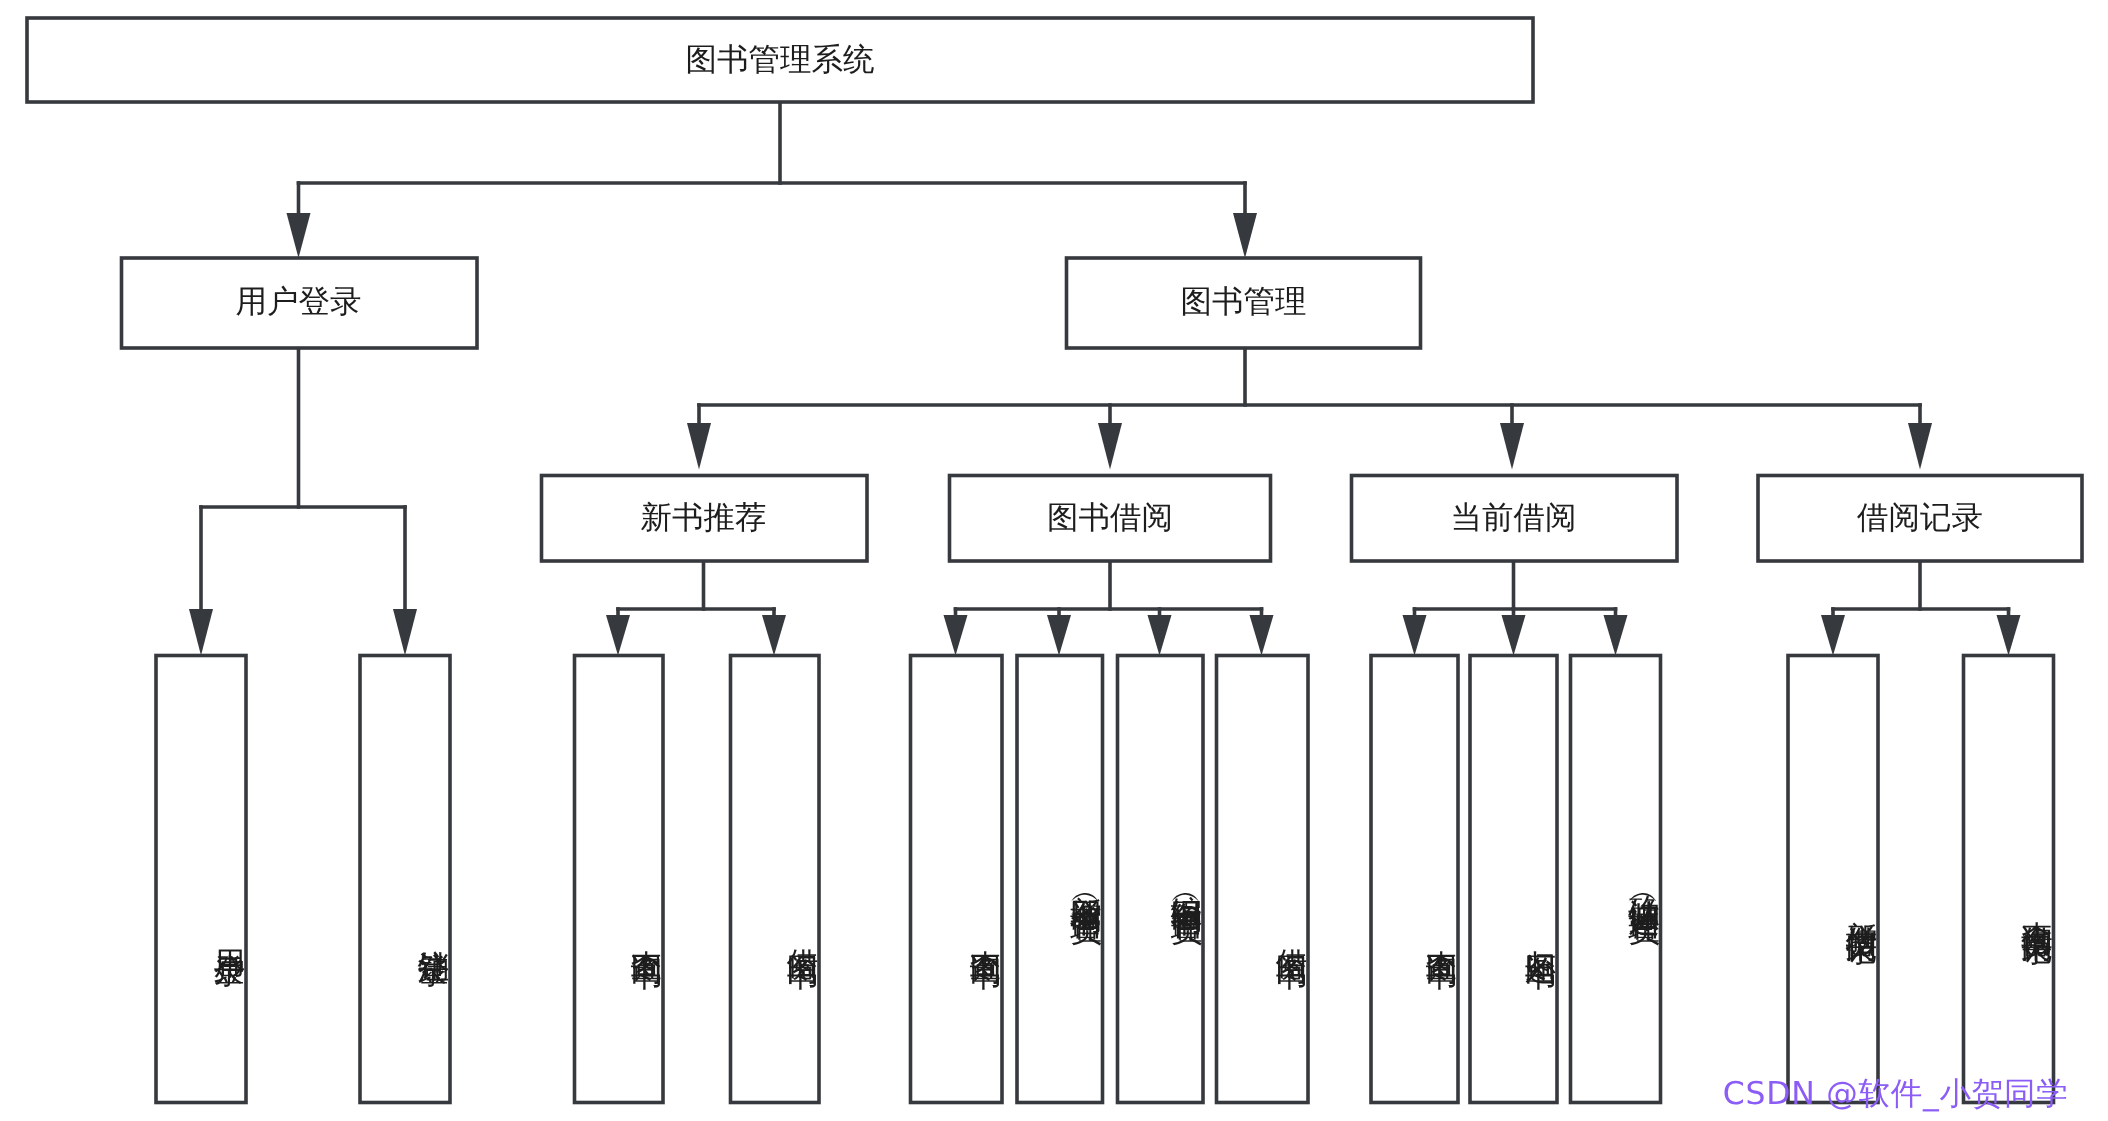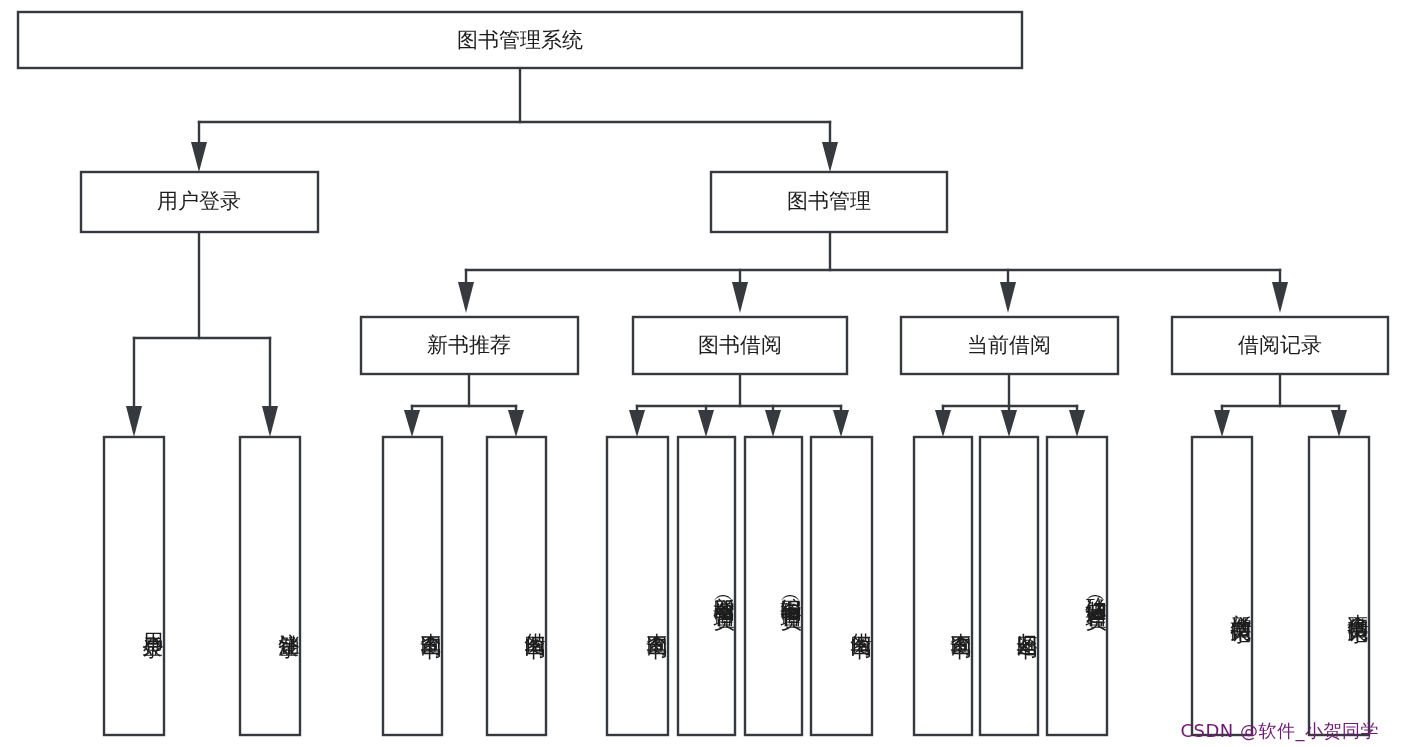--- a/index.html
+++ b/index.html
@@ -62,22 +62,22 @@
     display: flex;
     align-items: flex-start;
     justify-content: center;
     pointer-events: none;
   }
   .watermark {
     position: absolute;
     right: 10px;
     bottom: 4px;
     font-family: "DejaVu Sans", "Liberation Sans", sans-serif;
-    font-size: 18px;
-    color: #701a75;
+    font-size: 21px;
+    color: #8b5cf6;
     white-space: nowrap;
     letter-spacing: 0.5px;
   }
 </style>
 </head>
 <body>
 
 <div id="diagram-root">
 
   <svg id="tree-svg" viewBox="0 0 1405 747">

